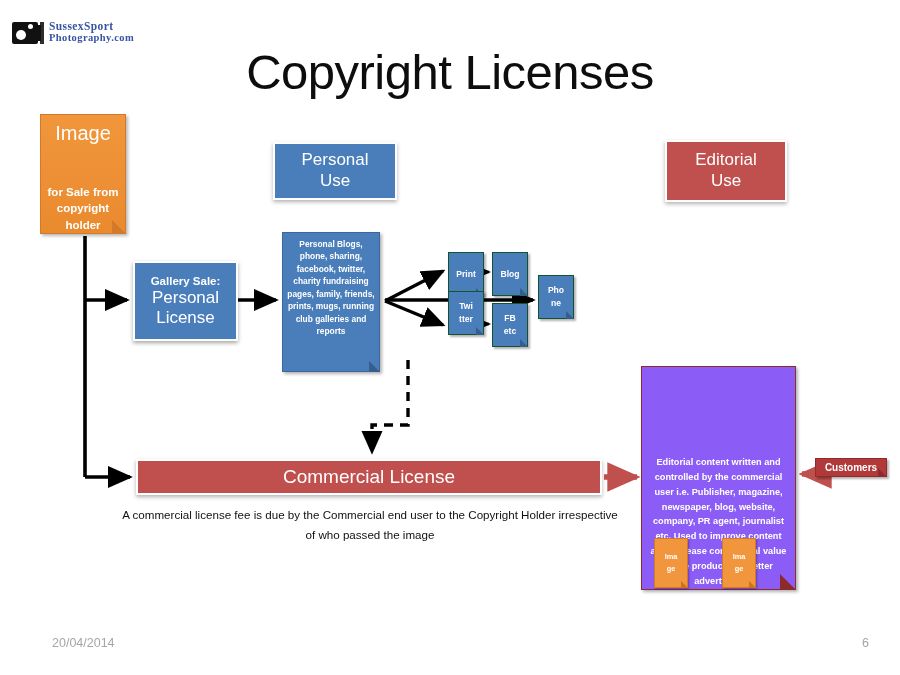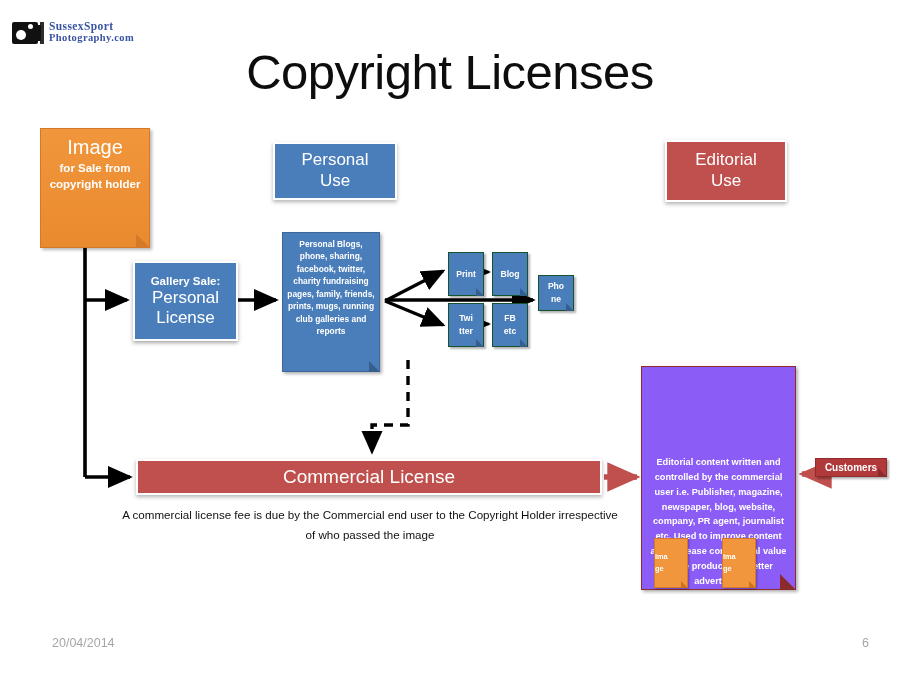--- a/index.html
+++ b/index.html
@@ -37,26 +37,25 @@
   
   .box { position:absolute; box-sizing:border-box; color:#fff; text-align:center;
          display:flex; align-items:center; justify-content:center; }
   .fold { overflow:visible; }
   .fold .corner {
     position:absolute; right:0; bottom:0; width:0; height:0; pointer-events:none;
   }
 
   
   #img-box {
-    left:40px; top:114px; width:110px; height:120px;
+    left:40px; top:114px; width:86px; height:120px;
     background:linear-gradient(180deg,#f1963c 0%,#ea8a2e 100%);
     border:1px solid #d2792a;
-    flex-direction:column; justify-content:flex-start; padding-top:8px;
+    flex-direction:column; justify-content:space-between; padding-top:8px;
     box-shadow:2px 2px 3px rgba(0,0,0,.28);
-    margin-top:14px;
   }
   #img-box .big { font-size:20px; line-height:1.05; font-weight:normal; }
   #img-box .sml { font-size:11.5px; font-weight:bold; line-height:1.42; margin-top:2px; }
   #img-box .corner {
     border-left:14px solid #d2792a; border-top:14px solid transparent;
     right:-1px; bottom:-1px;
   }
 
   
   .hdr-blue {
@@ -101,23 +100,23 @@
     box-shadow:2px 2px 2px rgba(0,0,0,.3);
     font-size:8.6px; font-weight:bold; line-height:1.5;
     flex-direction:column;
   }
   .chip .corner {
     border-left:8px solid #355e8c; border-top:8px solid transparent;
     right:-1px; bottom:-1px;
   }
   #chip-print { left:448px; top:252px; width:36px; height:44px; }
   #chip-blog  { left:492px; top:252px; width:36px; height:44px; }
-  #chip-twitter{left:448px; top:303px; width:36px; height:44px; }
+  #chip-twitter{left:448px; top:291px; width:36px; height:44px; }
   #chip-fb    { left:492px; top:303px; width:36px; height:44px;align-items:center; }
-  #chip-phone { left:538px; top:275px; width:36px; height:36px; }
+  #chip-phone { left:538px; top:275px; width:36px; height:44px; }
 
   
   #commercial {
     left:136px; top:459px; width:466px; height:36px;
     background:#c0504d; border:2px solid #fff;
     box-shadow:0 2px 4px rgba(0,0,0,.3);
     font-size:19px;
   }
 
   .caption {
@@ -134,21 +133,21 @@
     align-items:flex-end; padding:6px 6px 0;
   }
   #editorial-panel .corner {
     border-left:16px solid #8c2b2c; border-top:16px solid transparent;
     right:-1px; bottom:-1px;
   }
   .mini-img {
     position:absolute; width:32px; height:48px;
     background:#f1963c; border:1px solid #d2792a;
     color:#fff; font-size:7.4px; font-weight:bold; line-height:1.6;
-    display:flex; flex-direction:column; justify-content:center;
+    display:flex; flex-direction:column; align-items:center; justify-content:center;
     box-shadow:1px 1px 2px rgba(0,0,0,.3);
   }
   .mini-img .corner {
     position:absolute; right:-1px; bottom:-1px; width:0; height:0;
     border-left:7px solid #c9741f; border-top:7px solid transparent;
   }
   #mini-1 { left:654px; top:538px; }
   #mini-2 { left:722px; top:538px; }
 
   

